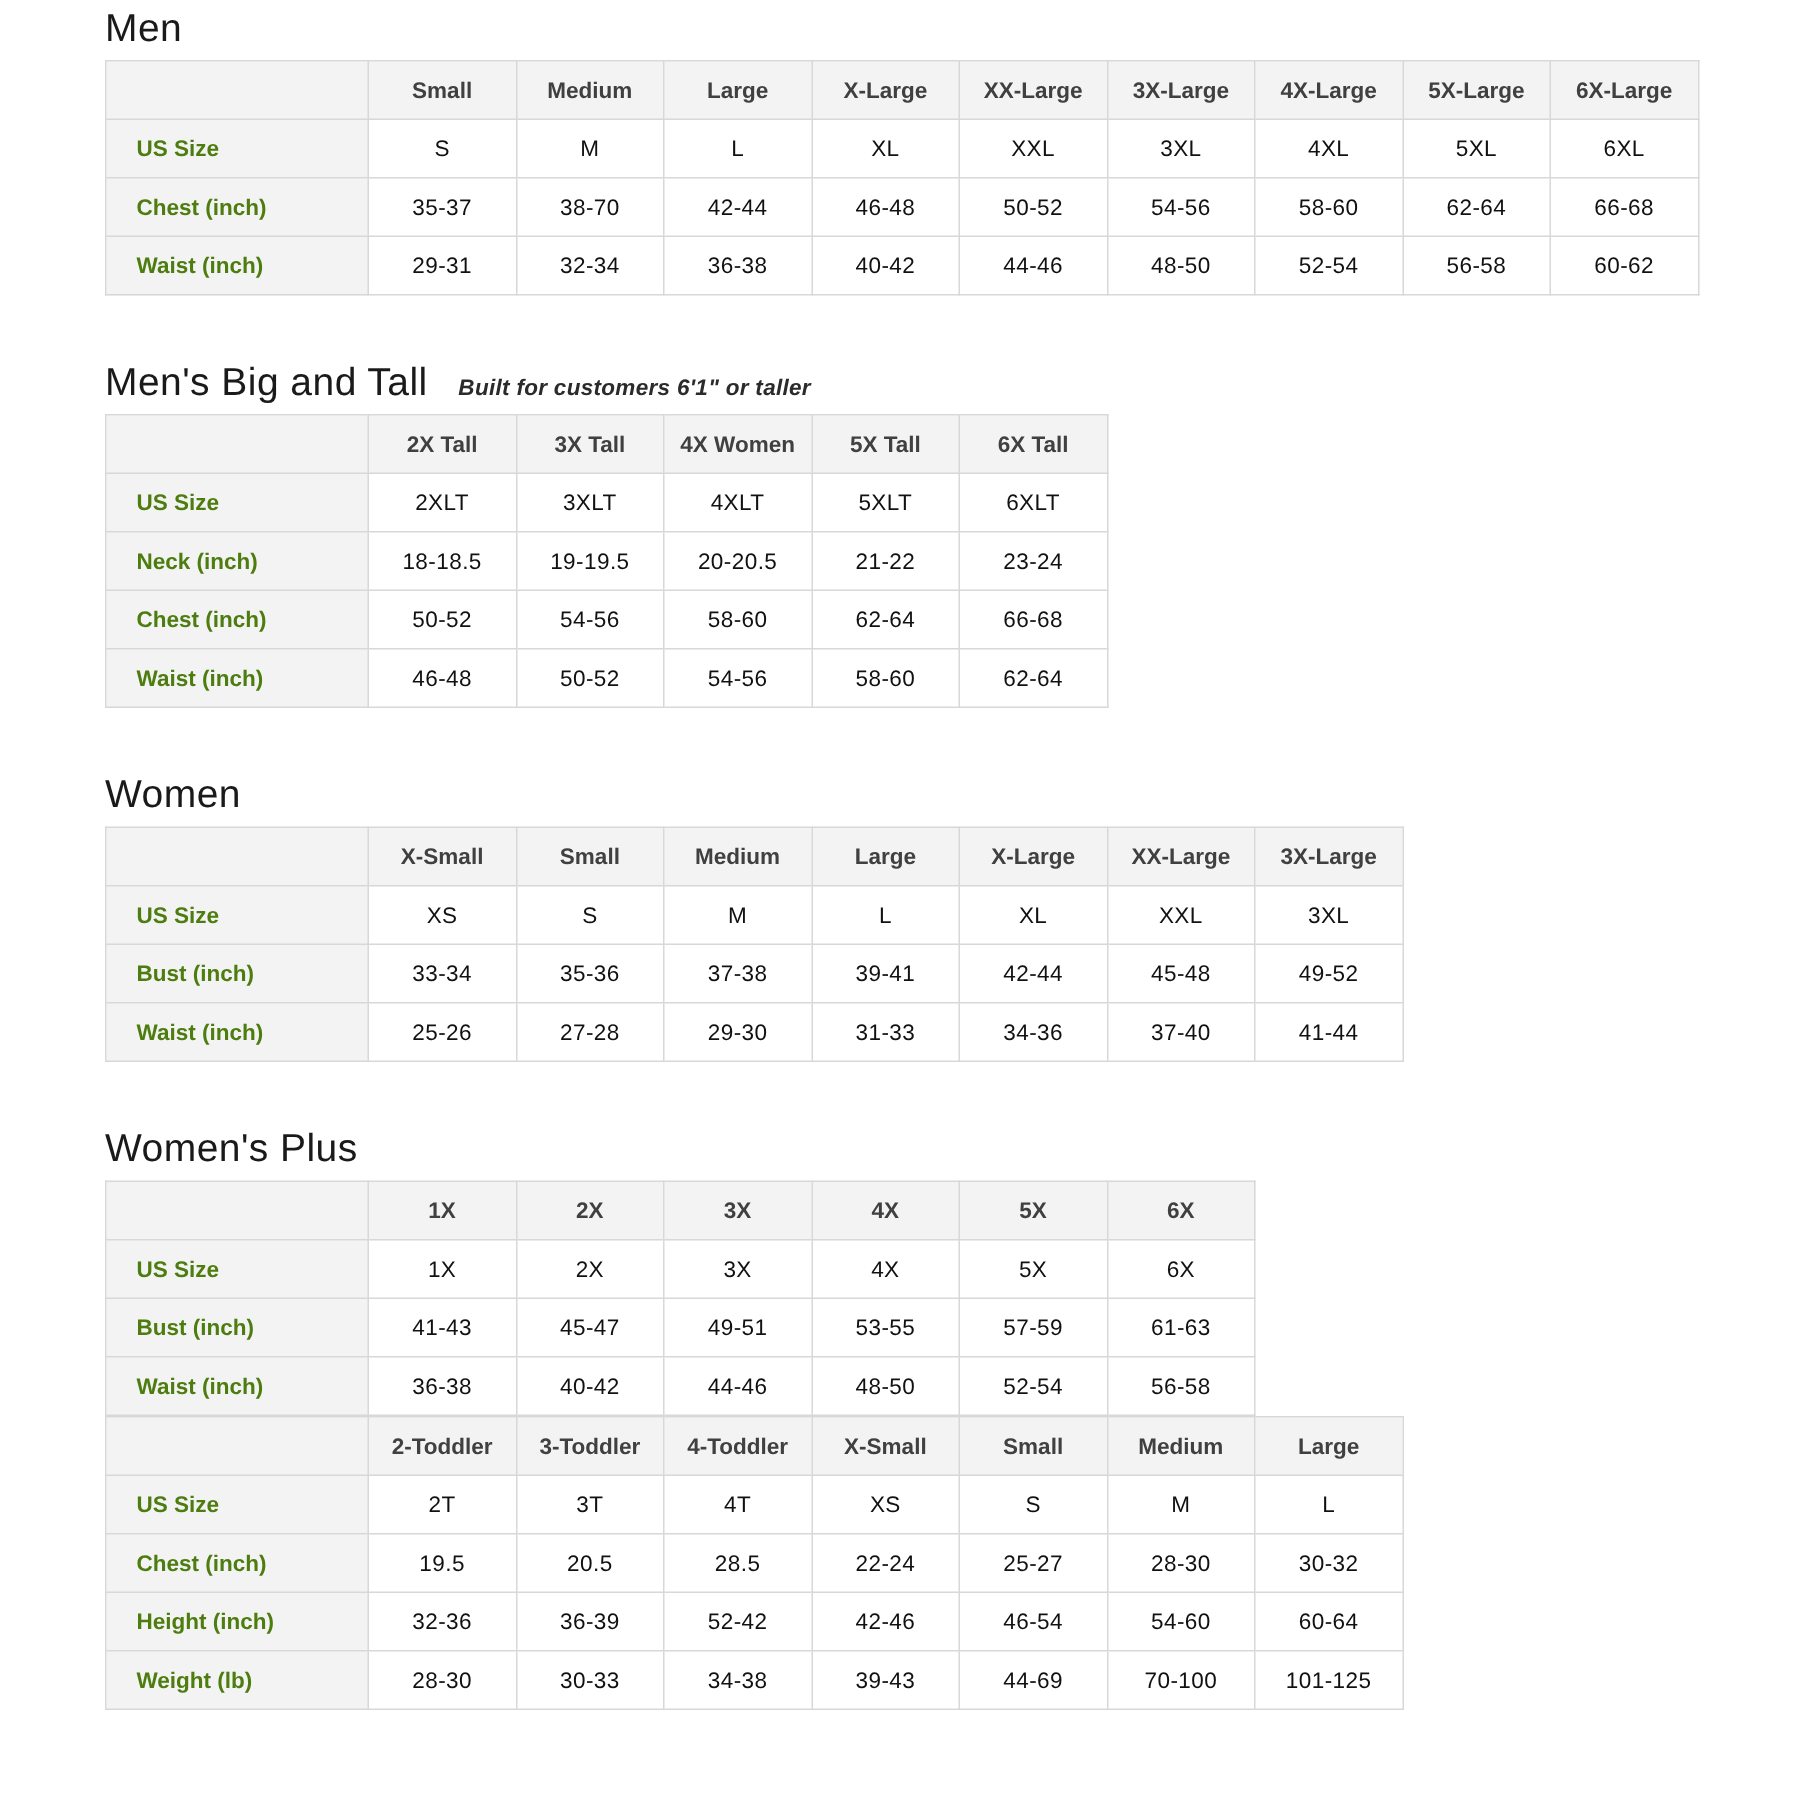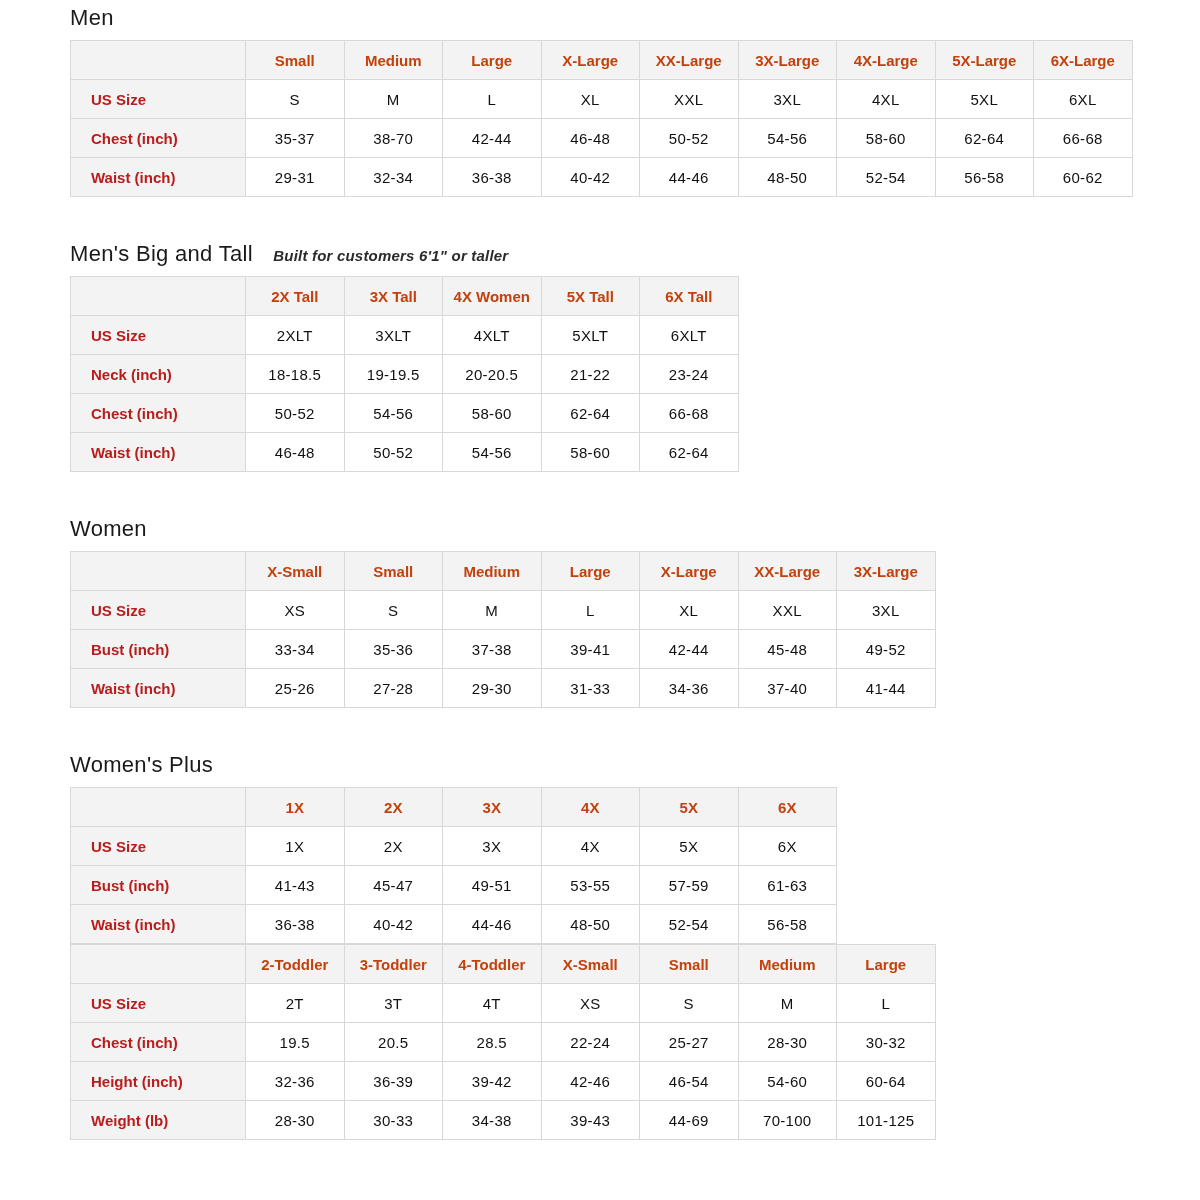--- a/index.html
+++ b/index.html
@@ -9,21 +9,21 @@
     color: #111111;
     width: 1200px;
   }
   .page {
     width: 1200px;
     min-height: 1200px;
     padding: 5px 20px 0 70px;
   }
   section.size-section { display: block; }
   h2.section-title {
-    font-size: 22px;
+    font-size: 26px;
     line-height: 26px;
     font-weight: 400;
     color: #1a1a1a;
     margin: 44px 0 9px 0;
     letter-spacing: 0.3px;
     display: inline-block;
   }
   section.size-section:first-of-type h2.section-title { margin-top: 0; }
   .title-row { white-space: nowrap; }
   .section-subtitle {
@@ -42,28 +42,28 @@
   table.size-table td {
     border: 1px solid #d8d8d8;
     height: 39px;
     font-size: 15px;
     padding: 0;
     vertical-align: middle;
   }
   table.size-table thead th {
     background: #f3f3f3;
     font-weight: 700;
-    color: #c2410c;
+    color: #404040;
   }
   table.size-table tbody th {
     background: #f3f3f3;
     font-weight: 700;
     text-align: left;
     padding-left: 20px;
-    color: #b91c1c;
+    color: #4d7c0f;
   }
   table.size-table td {
     background: #ffffff;
     text-align: center;
     font-weight: 400;
     letter-spacing: 0.3px;
     color: #111111;
   }
 </style>
 </head>
@@ -365,21 +365,21 @@
             <td>28.5</td>
             <td>22-24</td>
             <td>25-27</td>
             <td>28-30</td>
             <td>30-32</td>
           </tr>
           <tr>
             <th>Height (inch)</th>
             <td>32-36</td>
             <td>36-39</td>
-            <td>39-42</td>
+            <td>52-42</td>
             <td>42-46</td>
             <td>46-54</td>
             <td>54-60</td>
             <td>60-64</td>
           </tr>
           <tr>
             <th>Weight (lb)</th>
             <td>28-30</td>
             <td>30-33</td>
             <td>34-38</td>

